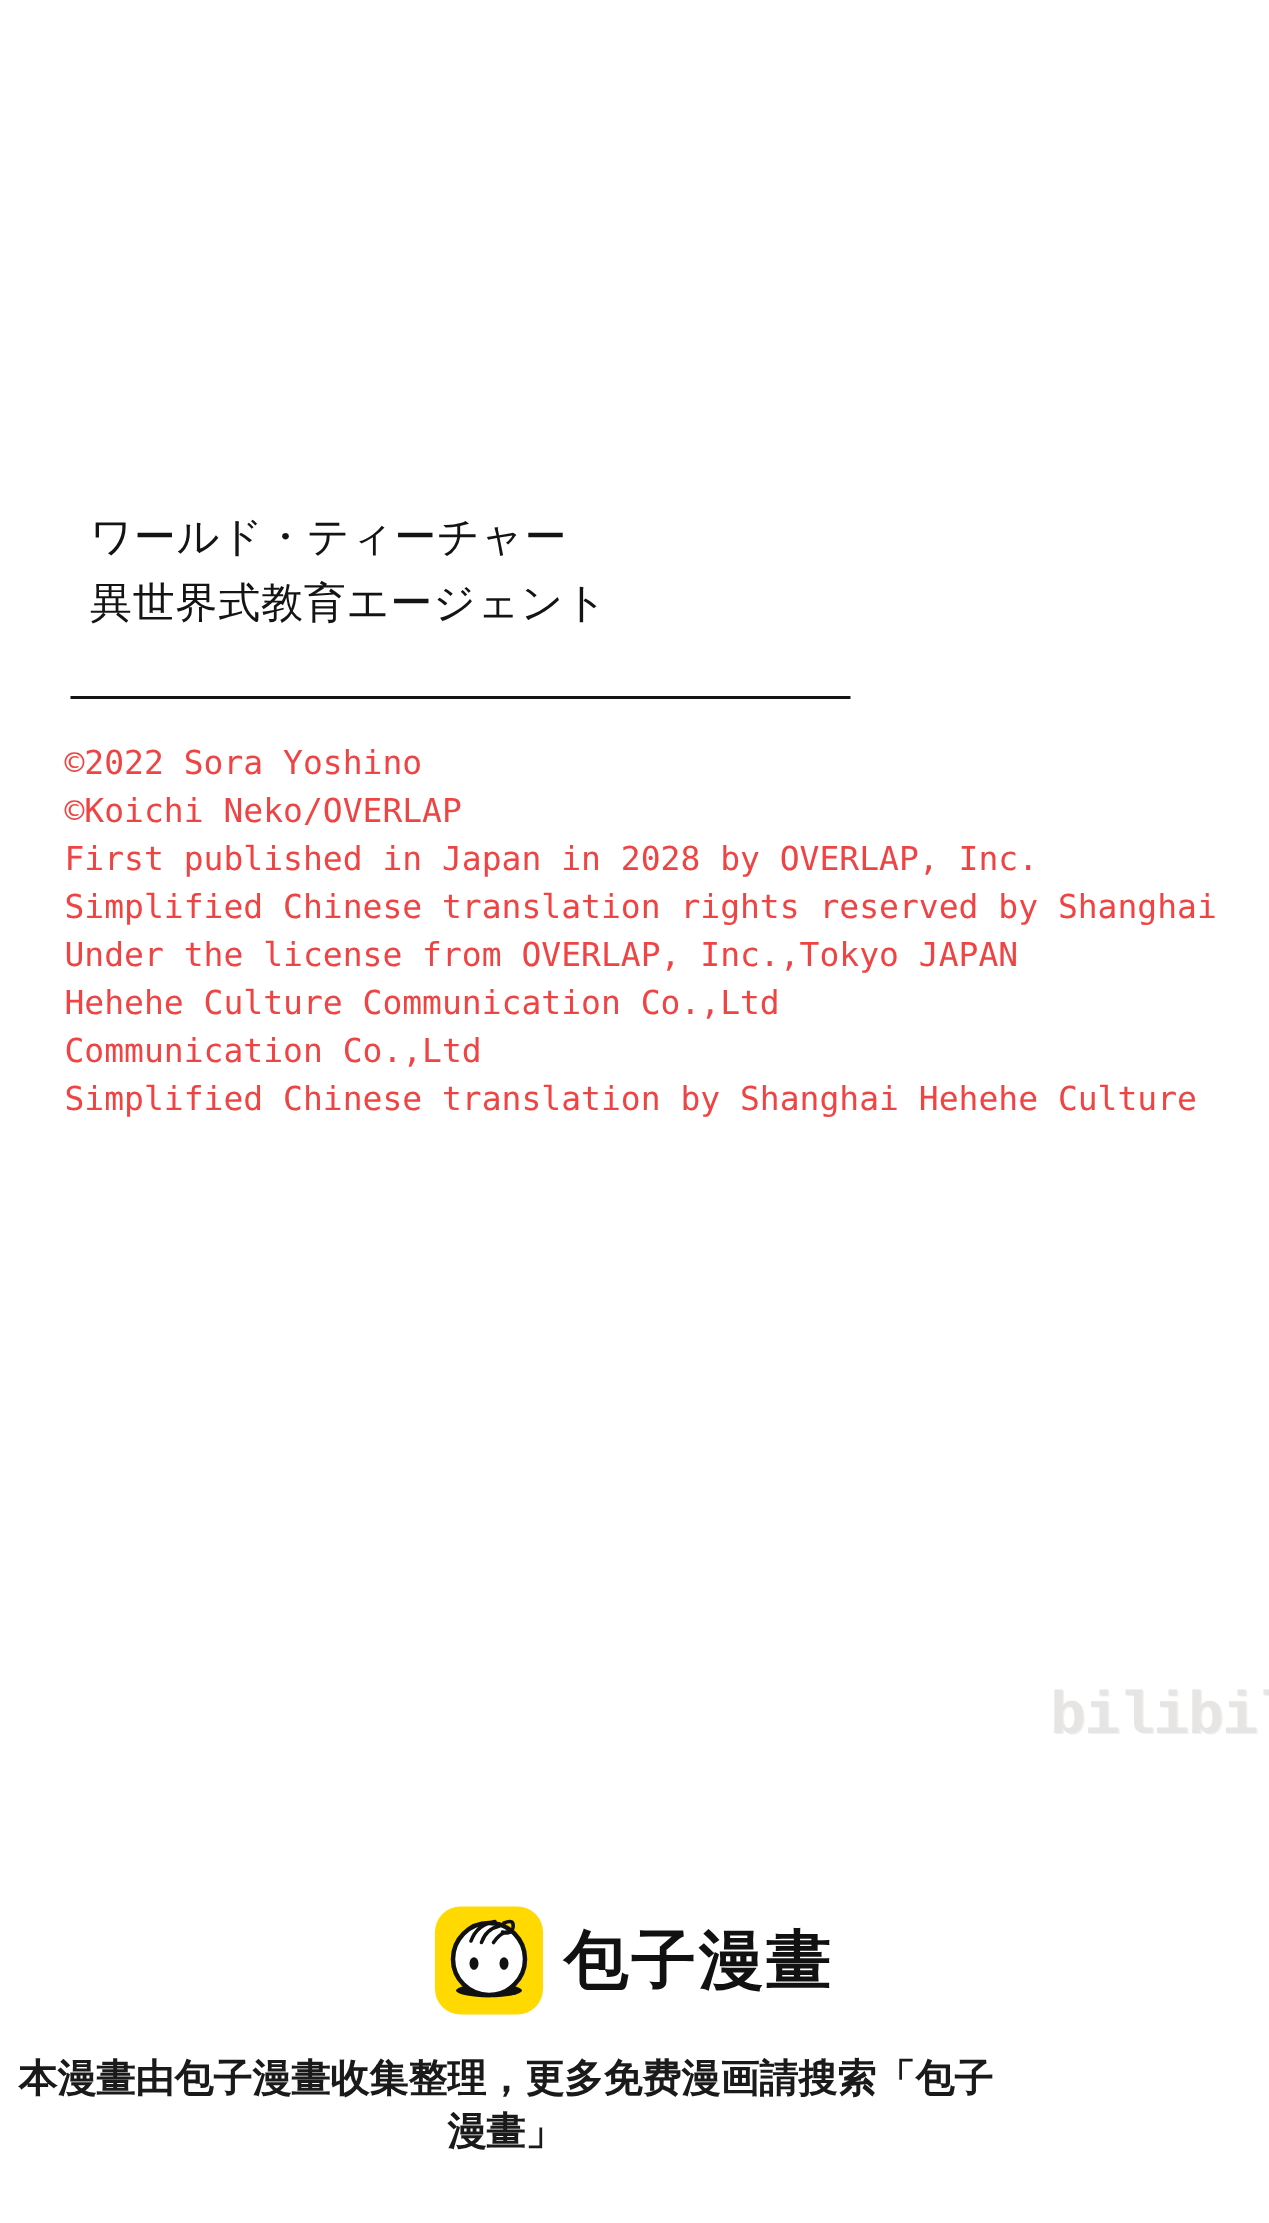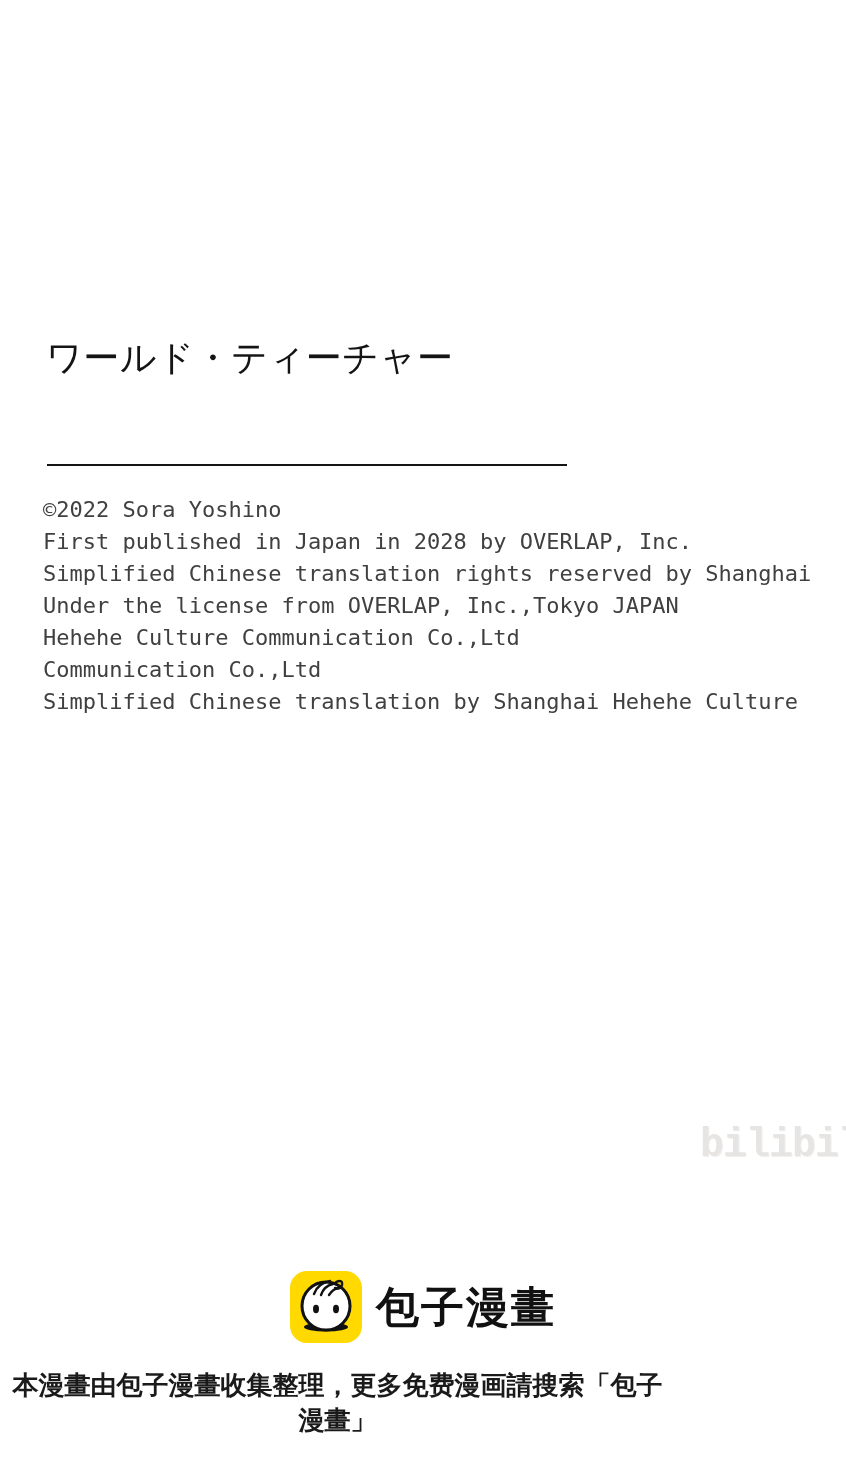--- a/index.html
+++ b/index.html
@@ -12,24 +12,24 @@
     font-family: "Liberation Sans", sans-serif;
   }
   .page {
     position: absolute;
     inset: 0;
     background: #ffffff;
   }
   
   .title-block {
     position: absolute;
-    left: 46px;
+    left: 60px;
     top: 336px;
     font-family: "DejaVu Serif", "Liberation Serif", serif;
-    font-size: 36px;
+    font-size: 28px;
     line-height: 44px;
     color: #141414;
     letter-spacing: 0.5px;
     white-space: nowrap;
   }
   
   .divider {
     position: absolute;
     left: 47px;
     top: 464px;
@@ -39,21 +39,21 @@
   }
   
   .copyright-block {
     position: absolute;
     left: 43px;
     top: 494px;
     width: 790px;
     font-family: "DejaVu Sans Mono", "Liberation Mono", monospace;
     font-size: 22px;
     line-height: 32px;
-    color: #404040;
+    color: #ef4444;
     white-space: nowrap;
   }
   
   .watermark {
     position: absolute;
     left: 700px;
     top: 1126px;
     display: flex;
     align-items: center;
     color: #e7e5e3;
@@ -118,26 +118,28 @@
     letter-spacing: 0px;
   }
 </style>
 </head>
 <body>
 
 <div class="page">
 
   <div class="title-block">
     <div>ワールド・ティーチャー</div>
+    <div>異世界式教育エージェント</div>
   </div>
 
   <div class="divider"></div>
 
   <div class="copyright-block">
     <div>©2022 Sora Yoshino</div>
+    <div>©Koichi Neko/OVERLAP</div>
     <div>First published in Japan in 2028 by OVERLAP, Inc.</div>
     <div>Simplified Chinese translation rights reserved by Shanghai</div>
     <div>Under the license from OVERLAP, Inc.,Tokyo JAPAN</div>
     <div>Hehehe Culture Communication Co.,Ltd</div>
     <div>Communication Co.,Ltd</div>
     <div>Simplified Chinese translation by Shanghai Hehehe Culture</div>
   </div>
 
   <div class="watermark" style="color: rgb(231, 229, 227);">
     <span class="brand">bilibili</span>

